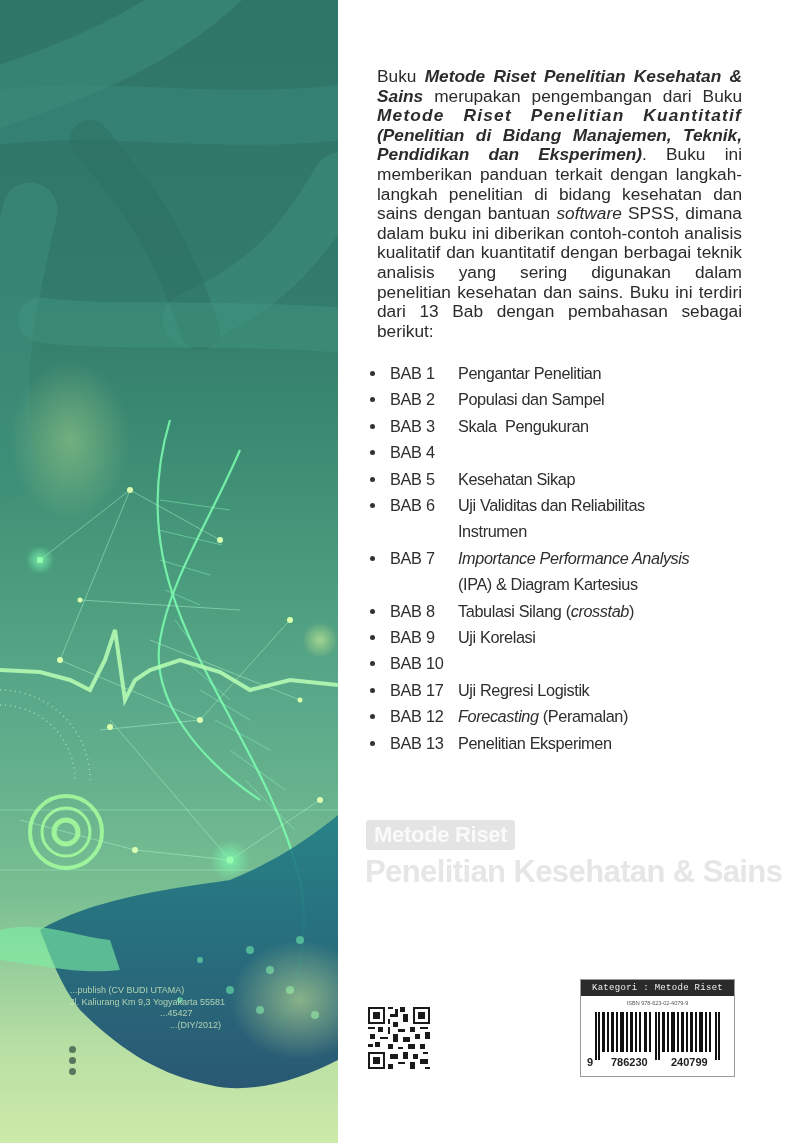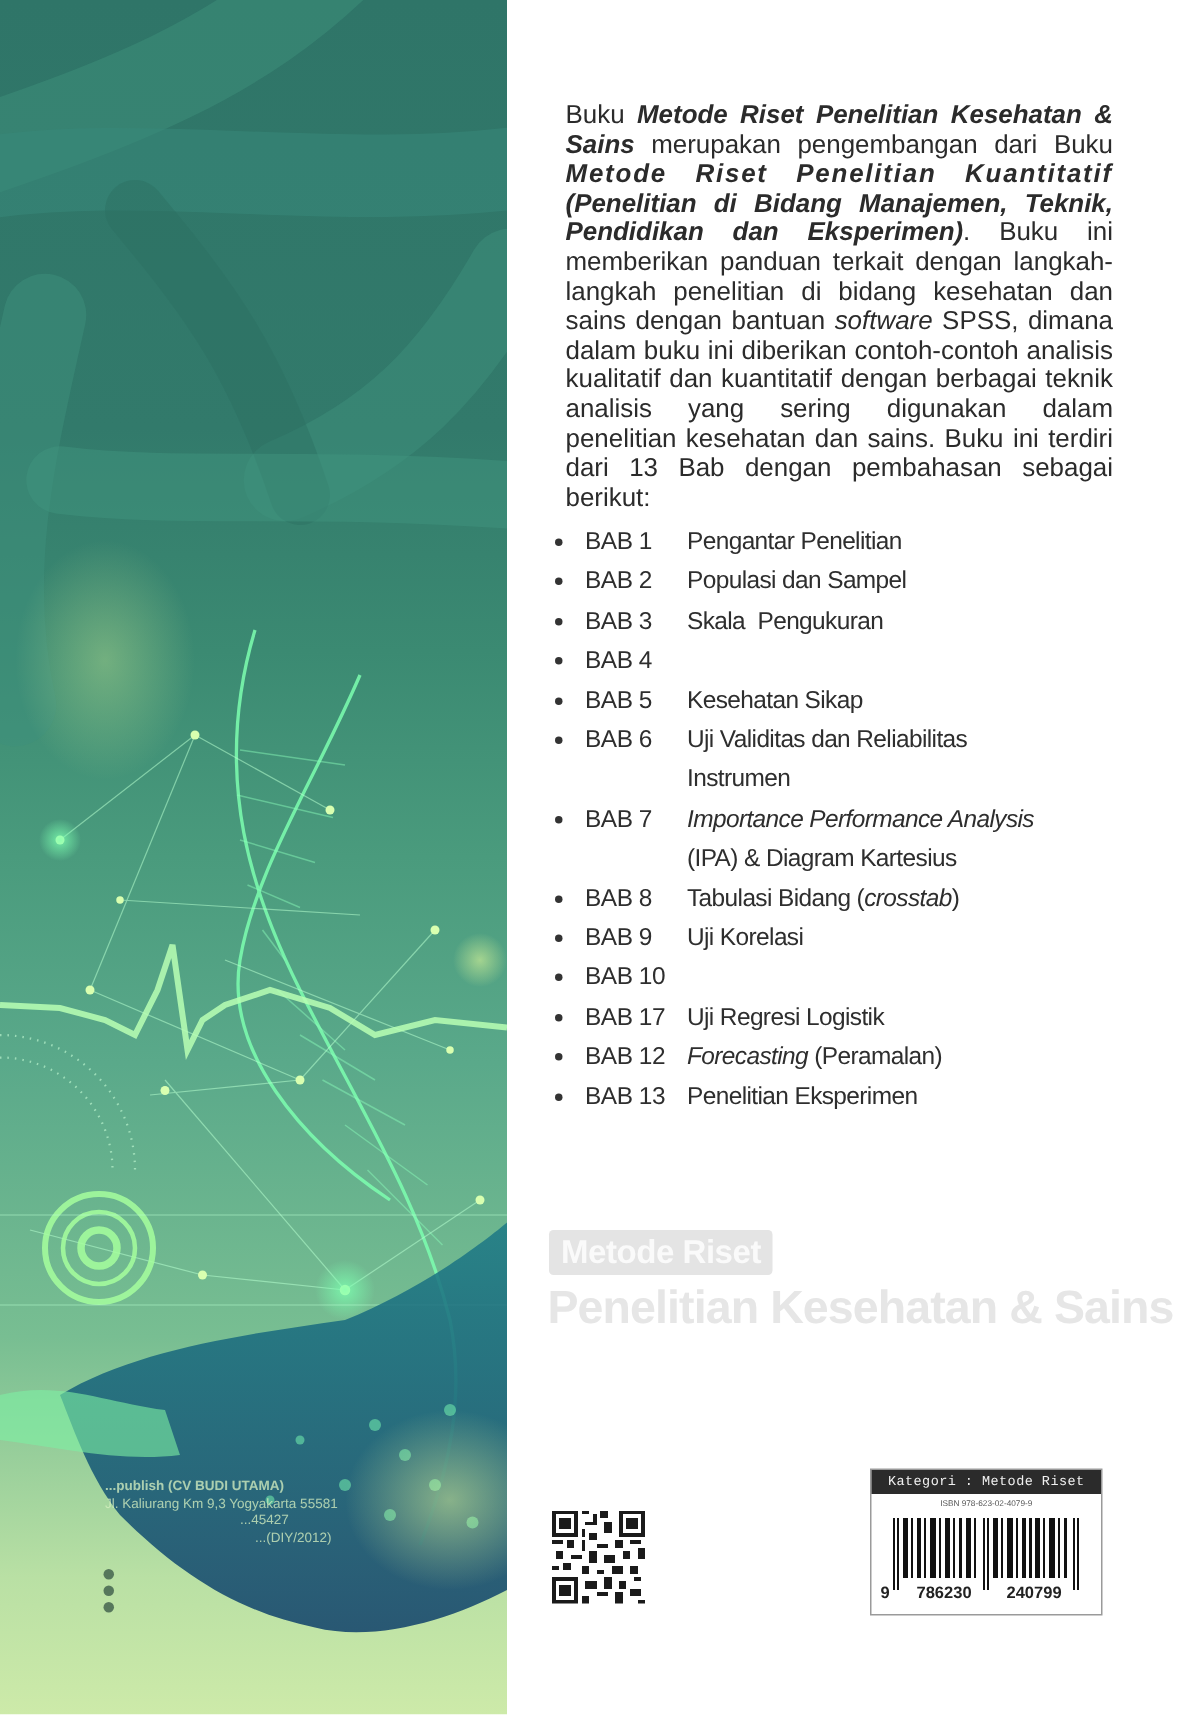--- a/index.html
+++ b/index.html
@@ -18,21 +18,21 @@
     
     .desc {
       position: absolute; left: 366px; top: 67px; width: 365px;
       font-size: 17.3px; line-height: 19.6px; text-align: justify;
       color: #2b2b2b;
       margin-left: 11px;
     }
     .desc b { font-weight: bold; }
     .desc .spaced { letter-spacing: 1.2px; }
     .chapters {
-      position: absolute; left: 366px; top: 348px; width: 370px;
+      position: absolute; left: 366px; top: 360px; width: 370px;
       list-style: none; margin: 0; padding: 0;
       font-size: 16.3px; line-height: 26.4px; color: #2e2e2e;
     }
     .chapters li { position: relative; padding-left: 24px; display: flex; }
     .chapters li::before {
       content: ""; position: absolute; left: 4px; top: 11px;
       width: 5px; height: 5px; border-radius: 50%; background: #333;
     }
     .chapters .num { width: 68px; flex: none; letter-spacing: -0.3px; }
     .chapters .title { flex: 1; letter-spacing: -0.4px; }
@@ -69,21 +69,21 @@
       font-size: 11px; font-weight: bold; color: #222;
     }
     .barcode-box .digits span { position: absolute; }
     
     .qr { position: absolute; left: 368px; top: 1007px; }
     
     .pub {
       position: absolute; left: 70px; top: 985px; font-size: 9px; line-height: 11.5px;
       color: #d8f2c2; opacity: 0.75;
     }
-    .pub b { font-weight: bold; }
+    .pub b { font-weight: normal; }
     .pub-icons { position: absolute; left: 69px; top: 1046px; }
     .pub-icons div { width: 7px; height: 7px; border-radius: 50%; background: #3d5c4a; margin-bottom: 4px; opacity: .8; }
   </style>
 </head>
 <body>
 
 <div class="art">
   <svg width="338" height="1143" viewBox="0 0 338 1143">
     <defs>
       <radialGradient id="glowA" cx="50%" cy="50%" r="50%">
@@ -233,21 +233,21 @@
   <li>
       <span class="num">BAB 6</span>
       <span class="title"><span>Uji Validitas dan Reliabilitas</span><br><span>Instrumen</span></span>
     </li>
   <li>
       <span class="num">BAB 7</span>
       <span class="title"><i>Importance Performance Analysis</i><br><span>(IPA) &amp; Diagram Kartesius</span></span>
     </li>
   <li>
       <span class="num">BAB 8</span>
-      <span class="title"><span>Tabulasi Bidang (</span><i>crosstab</i><span>)</span></span>
+      <span class="title"><span>Tabulasi Silang (</span><i>crosstab</i><span>)</span></span>
     </li>
   <li>
       <span class="num">BAB 9</span>
       <span class="title">Uji Korelasi</span>
     </li>
   <li>
       <span class="num">BAB 10</span>
     </li>
   <li>
       <span class="num">BAB 17</span>

